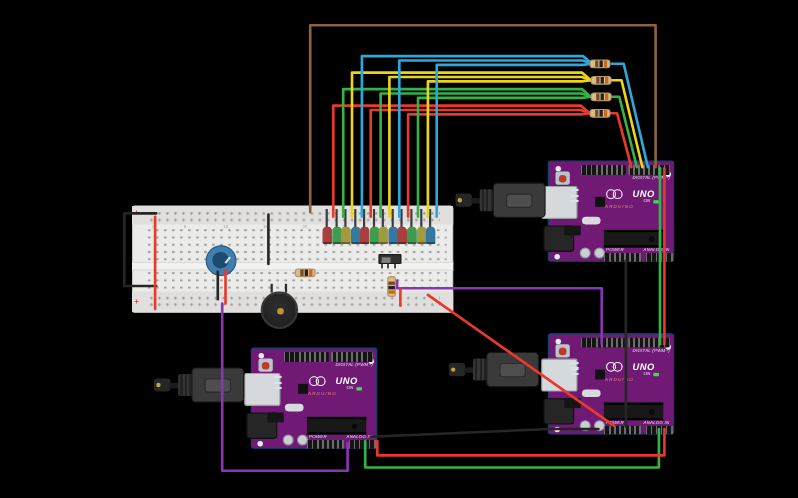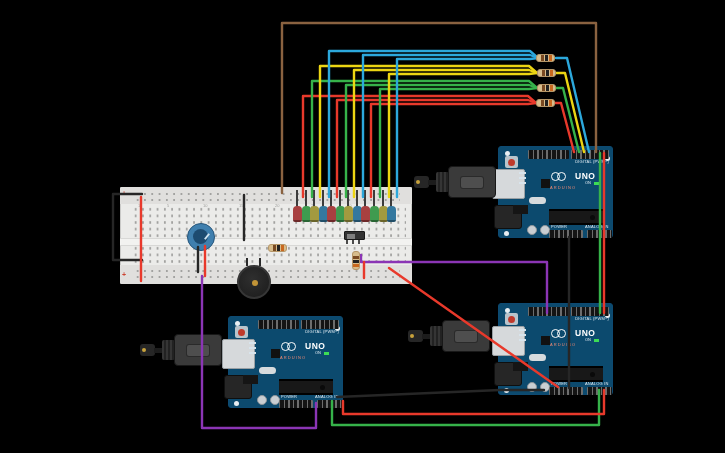--- a/index.html
+++ b/index.html
@@ -14,21 +14,21 @@
   .bb-dots{position:absolute;background-image:radial-gradient(circle,#a2a2a0 1px,rgba(0,0,0,0) 1.3px);}
   .bb-rail-top{left:14px;top:4px;width:266px;height:11px;background-size:7.3px 6px;}
   .bb-rail-bottom{left:14px;top:81px;width:266px;height:11px;background-size:7.3px 6px;}
   .bb-grid-top{left:12px;top:19px;width:274px;height:32px;background-size:7.3px 6.6px;}
   .bb-grid-bottom{left:12px;top:58px;width:274px;height:20px;background-size:7.3px 6.6px;}
   .bb-channel{position:absolute;left:0;top:51px;width:292px;height:8px;background:#f2f2f0;border-top:1px solid #d8d8d6;border-bottom:1px solid #d8d8d6;}
   .bb-plus{position:absolute;color:#cc4433;font-size:7px;font-weight:bold;line-height:7px;}
   .bb-num{position:absolute;top:17px;color:#9f9f9d;font-size:4px;line-height:4px;}
 
   
-  .board{position:absolute;width:115px;height:92px;background:#0c4a6e;border:1px solid #0d4a72;border-radius:3px;}
+  .board{position:absolute;width:115px;height:92px;background:#701a75;border:1px solid #0d4a72;border-radius:3px;font-style:italic;}
   .board .hole{position:absolute;width:5px;height:5px;border-radius:50%;background:#e8eef2;}
   .h1{left:6px;top:4px}.h2{left:106px;top:9px}.h3{left:5px;top:84px}.h4{left:106px;top:84px}
   .reset{position:absolute;left:6px;top:9px;width:13px;height:12px;background:#b9c4cb;border-radius:2px;}
   .reset-cap{position:absolute;left:3px;top:2.5px;width:7px;height:7px;border-radius:50%;background:#c0392b;}
   .hdr{position:absolute;height:9px;background:#141414;border-radius:1px;background-image:repeating-linear-gradient(90deg,#6d6d6d 0 1.4px,#141414 1.4px 4.6px);}
   .hdr-d1{left:29px;top:3px;width:41px;}
   .hdr-d2{left:72px;top:3px;width:38px;}
   .hdr-power{left:50px;top:83px;width:34px;height:8px;}
   .hdr-analog{left:88px;top:83px;width:25px;height:8px;}
   .lbl{position:absolute;color:#dfeaf2;font-size:4px;line-height:4px;letter-spacing:.2px;white-space:nowrap;}

